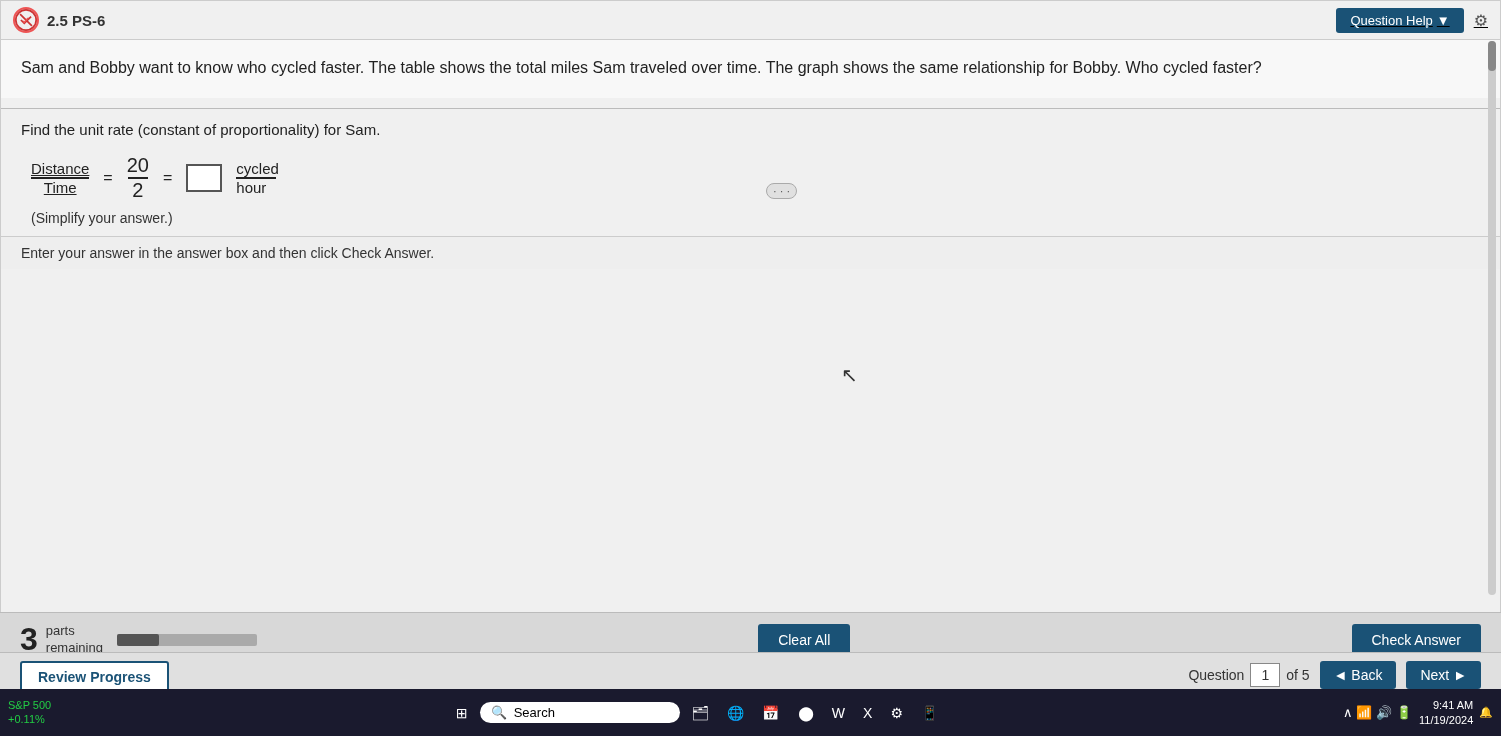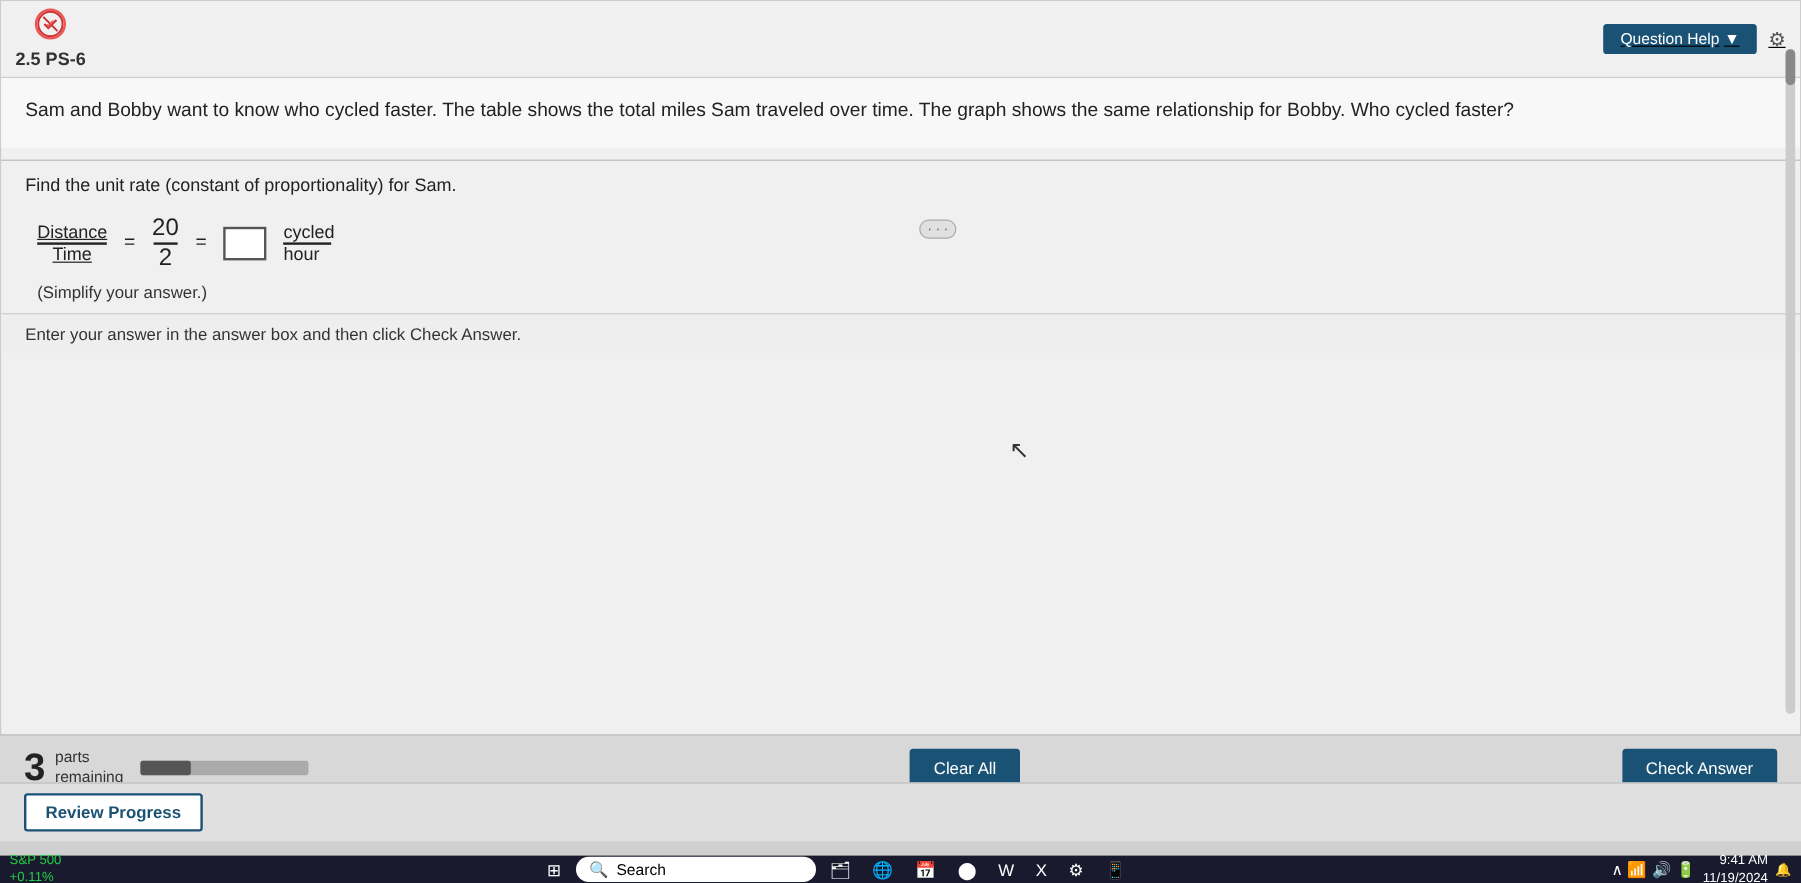--- a/index.html
+++ b/index.html
@@ -20,21 +20,20 @@
       justify-content: space-between;
       padding: 6px 12px;
       background: #f0f0f0;
       border-bottom: 1px solid #ccc;
     }
 
     .header-left {
       display: flex;
       align-items: center;
       gap: 8px;
-      flex-direction: column;
     }
 
     .ps-badge {
       display: flex;
       align-items: center;
       gap: 4px;
       font-size: 15px;
       font-weight: bold;
       color: #333;
     }
@@ -344,21 +343,21 @@
       border-radius: 3px;
       display: flex;
       align-items: center;
       gap: 4px;
     }
 
     
     .taskbar {
       position: absolute;
       bottom: 0; left: 0; right: 0;
-      height: 23px;
+      height: 47px;
       background: #1a1a2e;
       display: flex;
       align-items: center;
       justify-content: space-between;
       padding: 0 8px;
     }
 
     .taskbar-left {
       display: flex;
       align-items: center;
@@ -554,20 +553,29 @@
     </div>
   </div>
 
   <button class="clear-all-btn">Clear All</button>
   <button class="check-answer-btn">Check Answer</button>
 </div>
 
 <div class="nav-bar">
   <button class="review-progress-btn">Review Progress</button>
 
+  <div class="nav-right">
+    <div class="question-nav">
+      <span>Question</span>
+      <div class="question-num-box">1</div>
+      <span>of 5</span>
+    </div>
+    <button class="back-btn">◄ Back</button>
+    <button class="next-btn">Next ►</button>
+  </div>
 </div>
 
 <div class="taskbar">
   <div class="taskbar-left">
     <div class="sp500">
       <div>S&amp;P 500</div>
       <div>+0.11%</div>
     </div>
   </div>
 

